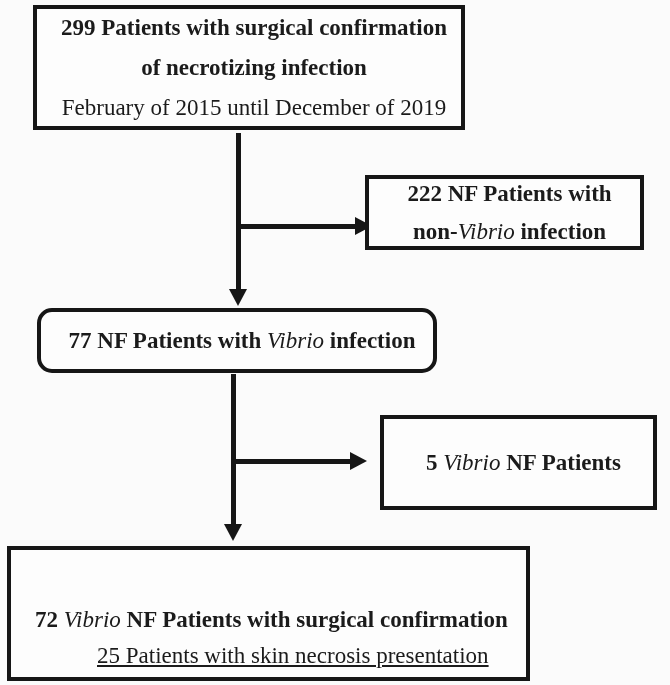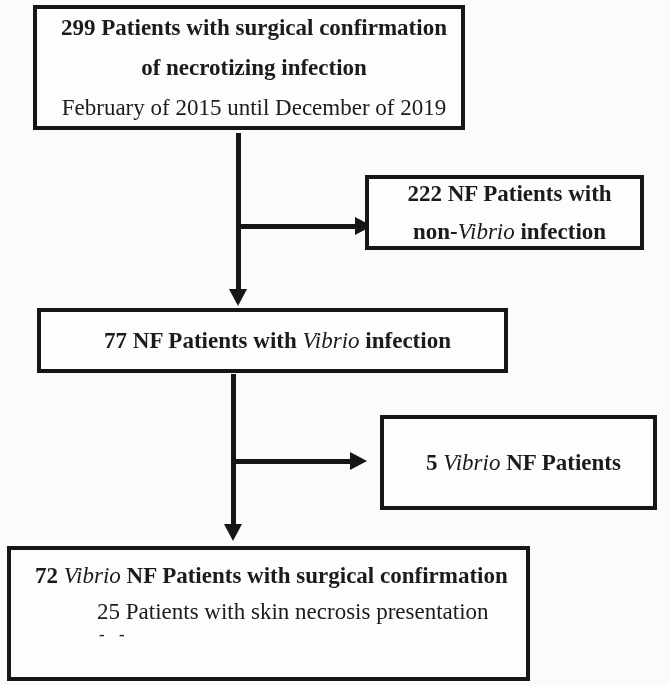--- a/index.html
+++ b/index.html
@@ -28,29 +28,29 @@
     text-align:center;
     font-size:23px;
     padding-left:10px;
   }
   .line{white-space:nowrap;}
   .bold{font-weight:bold;}
   .bi{font-weight:normal;font-style:italic;}
 
   #box-total{left:33px;top:5px;width:432px;height:125px;line-height:40px;}
   #box-nonvibrio{left:359px;top:175px;width:279px;height:75px;line-height:38px;margin-left:6px;}
-  #box-vibrio{left:37px;top:308px;width:471px;height:65px;}
+  #box-vibrio{left:37px;top:308px;width:400px;height:65px;border-radius:15px;}
   #box-noop{left:380px;top:415px;width:277px;height:95px;line-height:37px;align-items:center;}
   #box-surgical{
     left:7px;top:546px;width:523px;height:135px;
     justify-content:flex-start;align-items:stretch;text-align:left;
     padding-top:8px;line-height:36px;
   }
-  #box-surgical .l1{padding-left:14px;}
-  #box-surgical .indent{padding-left:76px;}
+  #box-surgical .l1{padding-left:14px;margin-top:44px;}
+  #box-surgical .indent{padding-left:76px;text-decoration:underline;}
   #box-surgical .clipped{
     padding-left:78px;height:9px;overflow:hidden;
     font-size:17px;line-height:10px;letter-spacing:5px;font-weight:bold;
     color:#2a2a2a;
   }
 
   .shaft-v{position:absolute;width:5px;background:var(--ink);}
   .shaft-h{position:absolute;height:5px;background:var(--ink);}
   .head-down{
     position:absolute;width:0;height:0;

